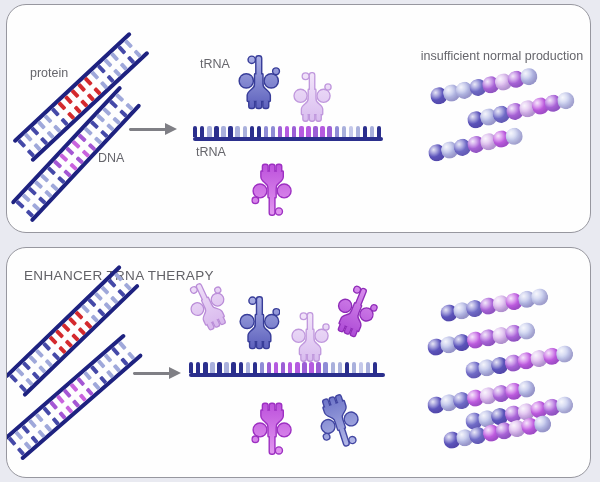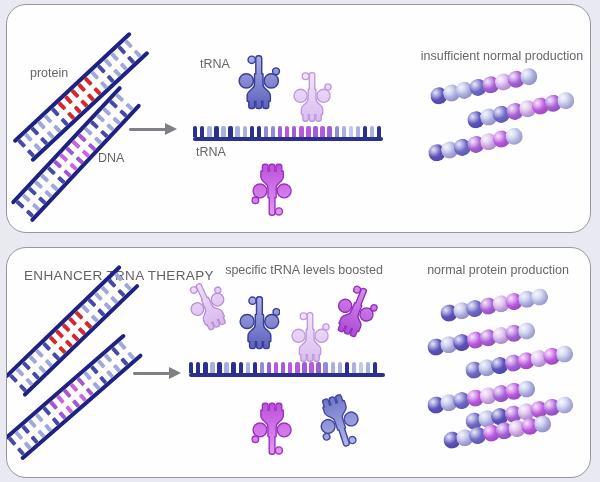--- a/index.html
+++ b/index.html
@@ -239,22 +239,20 @@
           <rect x="7.5" y="22" width="7" height="12" rx="2.5" fill="url(#g2)"></rect>
         </svg>
         <div class="chain" style="left: 424px; top: 84px; transform: rotate(-12deg);"><span class="bead" style="background: radial-gradient(circle at 35% 28%, rgba(255, 255, 255, 0.85), rgba(255, 255, 255, 0) 45%), rgb(95, 88, 192);"></span><span class="bead" style="background: radial-gradient(circle at 35% 28%, rgba(255, 255, 255, 0.85), rgba(255, 255, 255, 0) 45%), rgb(185, 190, 232);"></span><span class="bead" style="background: radial-gradient(circle at 35% 28%, rgba(255, 255, 255, 0.85), rgba(255, 255, 255, 0) 45%), rgb(185, 190, 232);"></span><span class="bead" style="background: radial-gradient(circle at 35% 28%, rgba(255, 255, 255, 0.85), rgba(255, 255, 255, 0) 45%), rgb(116, 112, 204);"></span><span class="bead" style="background: radial-gradient(circle at 35% 28%, rgba(255, 255, 255, 0.85), rgba(255, 255, 255, 0) 45%), rgb(176, 104, 221);"></span><span class="bead" style="background: radial-gradient(circle at 35% 28%, rgba(255, 255, 255, 0.85), rgba(255, 255, 255, 0) 45%), rgb(220, 185, 238);"></span><span class="bead" style="background: radial-gradient(circle at 35% 28%, rgba(255, 255, 255, 0.85), rgba(255, 255, 255, 0) 45%), rgb(176, 104, 221);"></span><span class="bead" style="background: radial-gradient(circle at 35% 28%, rgba(255, 255, 255, 0.85), rgba(255, 255, 255, 0) 45%), rgb(185, 190, 232);"></span></div>
         <div class="chain" style="left: 461px; top: 108px; transform: rotate(-12deg);"><span class="bead" style="background: radial-gradient(circle at 35% 28%, rgba(255, 255, 255, 0.85), rgba(255, 255, 255, 0) 45%), rgb(95, 88, 192);"></span><span class="bead" style="background: radial-gradient(circle at 35% 28%, rgba(255, 255, 255, 0.85), rgba(255, 255, 255, 0) 45%), rgb(185, 190, 232);"></span><span class="bead" style="background: radial-gradient(circle at 35% 28%, rgba(255, 255, 255, 0.85), rgba(255, 255, 255, 0) 45%), rgb(116, 112, 204);"></span><span class="bead" style="background: radial-gradient(circle at 35% 28%, rgba(255, 255, 255, 0.85), rgba(255, 255, 255, 0) 45%), rgb(176, 104, 221);"></span><span class="bead" style="background: radial-gradient(circle at 35% 28%, rgba(255, 255, 255, 0.85), rgba(255, 255, 255, 0) 45%), rgb(220, 185, 238);"></span><span class="bead" style="background: radial-gradient(circle at 35% 28%, rgba(255, 255, 255, 0.85), rgba(255, 255, 255, 0) 45%), rgb(196, 94, 228);"></span><span class="bead" style="background: radial-gradient(circle at 35% 28%, rgba(255, 255, 255, 0.85), rgba(255, 255, 255, 0) 45%), rgb(176, 104, 221);"></span><span class="bead" style="background: radial-gradient(circle at 35% 28%, rgba(255, 255, 255, 0.85), rgba(255, 255, 255, 0) 45%), rgb(199, 205, 238);"></span></div>
         <div class="chain" style="left: 422px; top: 141px; transform: rotate(-12deg);"><span class="bead" style="background: radial-gradient(circle at 35% 28%, rgba(255, 255, 255, 0.85), rgba(255, 255, 255, 0) 45%), rgb(95, 88, 192);"></span><span class="bead" style="background: radial-gradient(circle at 35% 28%, rgba(255, 255, 255, 0.85), rgba(255, 255, 255, 0) 45%), rgb(185, 190, 232);"></span><span class="bead" style="background: radial-gradient(circle at 35% 28%, rgba(255, 255, 255, 0.85), rgba(255, 255, 255, 0) 45%), rgb(116, 112, 204);"></span><span class="bead" style="background: radial-gradient(circle at 35% 28%, rgba(255, 255, 255, 0.85), rgba(255, 255, 255, 0) 45%), rgb(176, 104, 221);"></span><span class="bead" style="background: radial-gradient(circle at 35% 28%, rgba(255, 255, 255, 0.85), rgba(255, 255, 255, 0) 45%), rgb(220, 185, 238);"></span><span class="bead" style="background: radial-gradient(circle at 35% 28%, rgba(255, 255, 255, 0.85), rgba(255, 255, 255, 0) 45%), rgb(196, 94, 228);"></span><span class="bead" style="background: radial-gradient(circle at 35% 28%, rgba(255, 255, 255, 0.85), rgba(255, 255, 255, 0) 45%), rgb(199, 205, 238);"></span></div>
       </div>
   </section>
 
   <section class="panel" id="panel-1">
     <h2 class="ptitle">ENHANCER TRNA THERAPY</h2>
-    <span class="caption" style="left:202px;top:15px;width:190px">specific tRNA levels boosted</span>
-    <span class="caption" style="left:401px;top:15px;width:180px">normal protein production</span>
     <div class="layer" id="layer-1">
         <div class="dna" style="left: -15px; top: 68px; transform: rotate(-44deg);">
           <div class="rail" style="top: 0px; background: rgb(30, 34, 128);"></div>
           <div class="rail" style="top: 26px; background: rgb(30, 34, 128);"></div>
           <div class="tooth" style="left: 3px; top: 4px; background: rgb(69, 73, 168);"></div>
           <div class="tooth" style="left: 3px; top: 17.5px; background: rgb(69, 73, 168);"></div>
           <div class="tooth" style="left: 12.1px; top: 4px; background: rgb(159, 168, 218);"></div>
           <div class="tooth" style="left: 12.1px; top: 17.5px; background: rgb(159, 168, 218);"></div>
           <div class="tooth" style="left: 21.2px; top: 4px; background: rgb(69, 73, 168);"></div>
           <div class="tooth" style="left: 21.2px; top: 17.5px; background: rgb(69, 73, 168);"></div>

